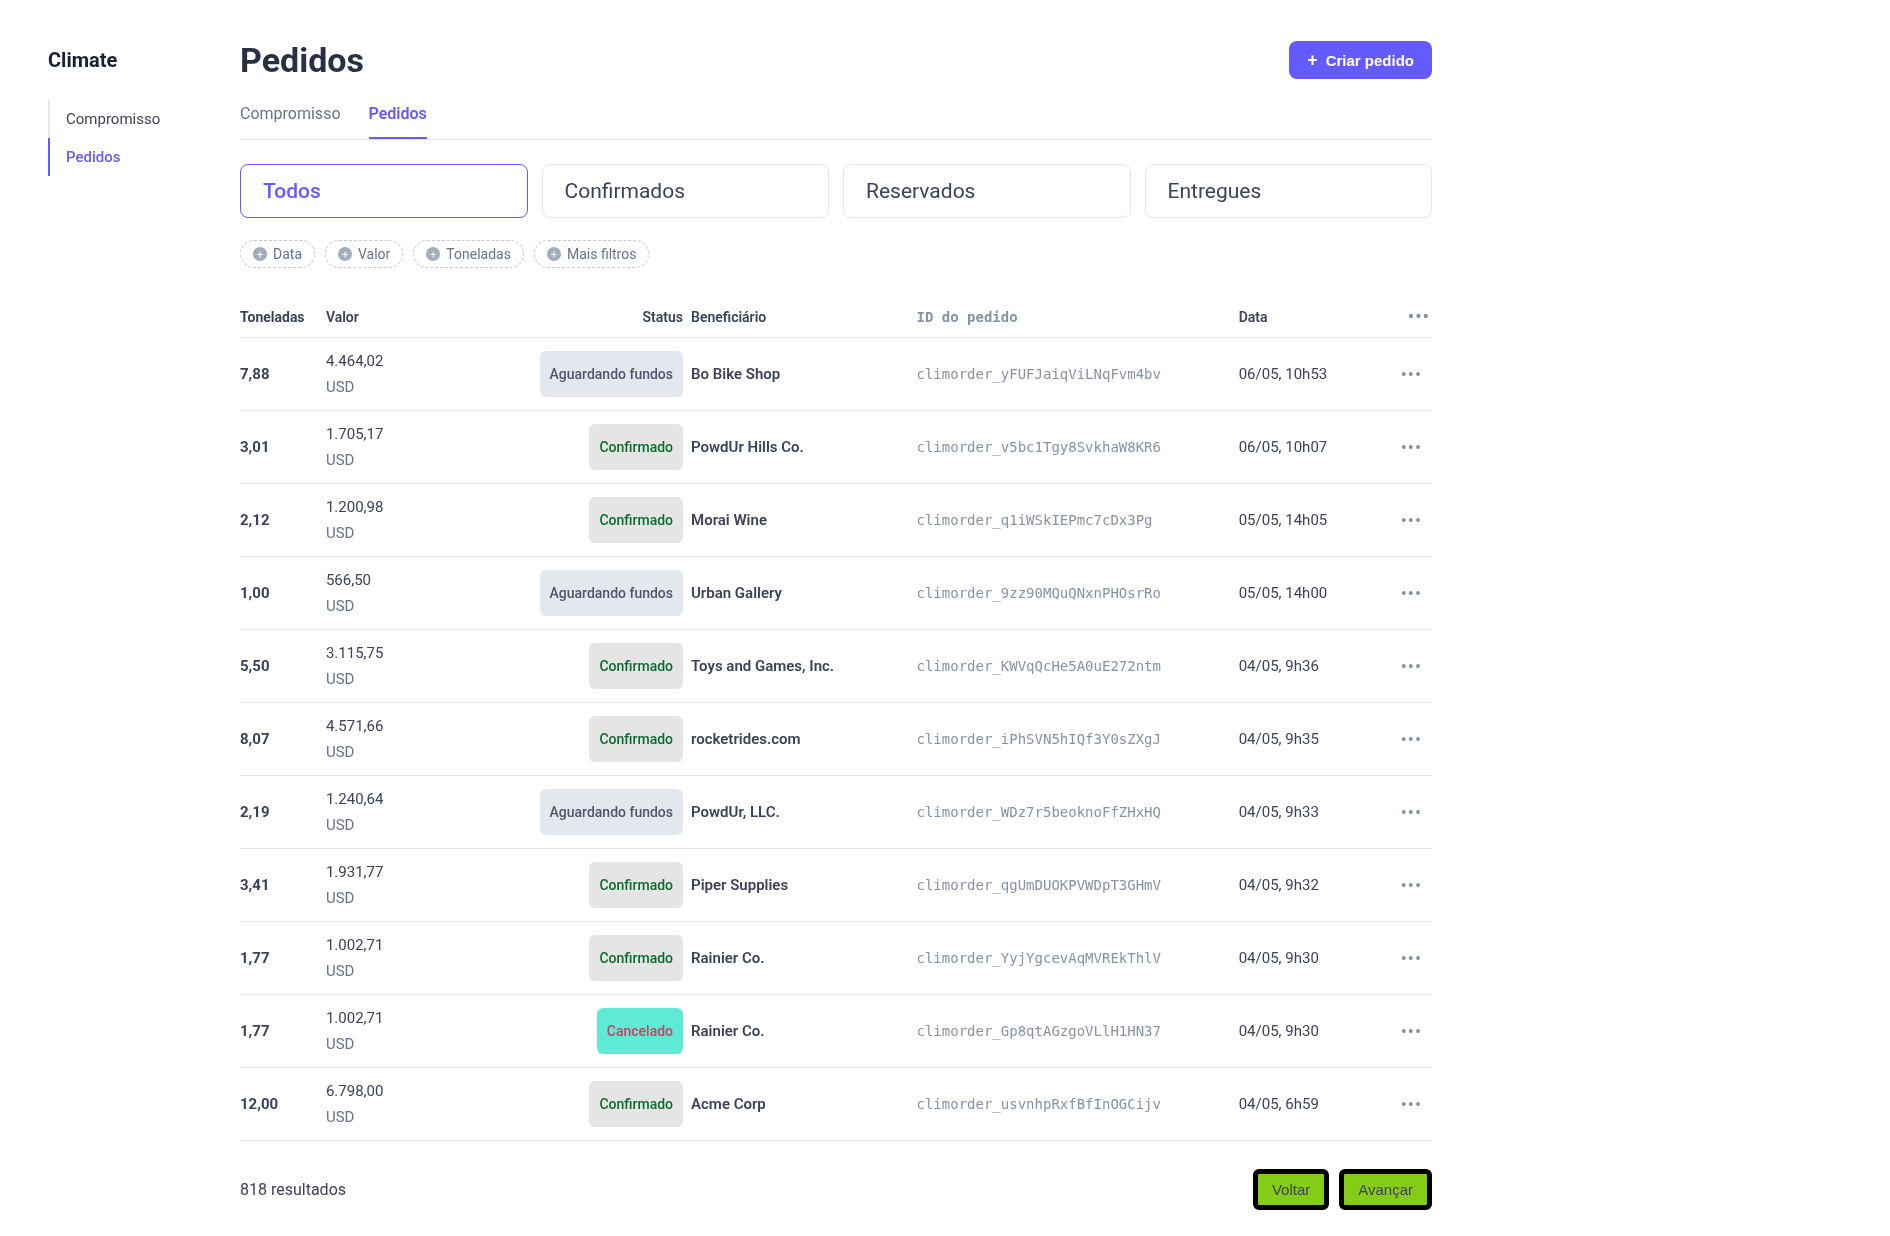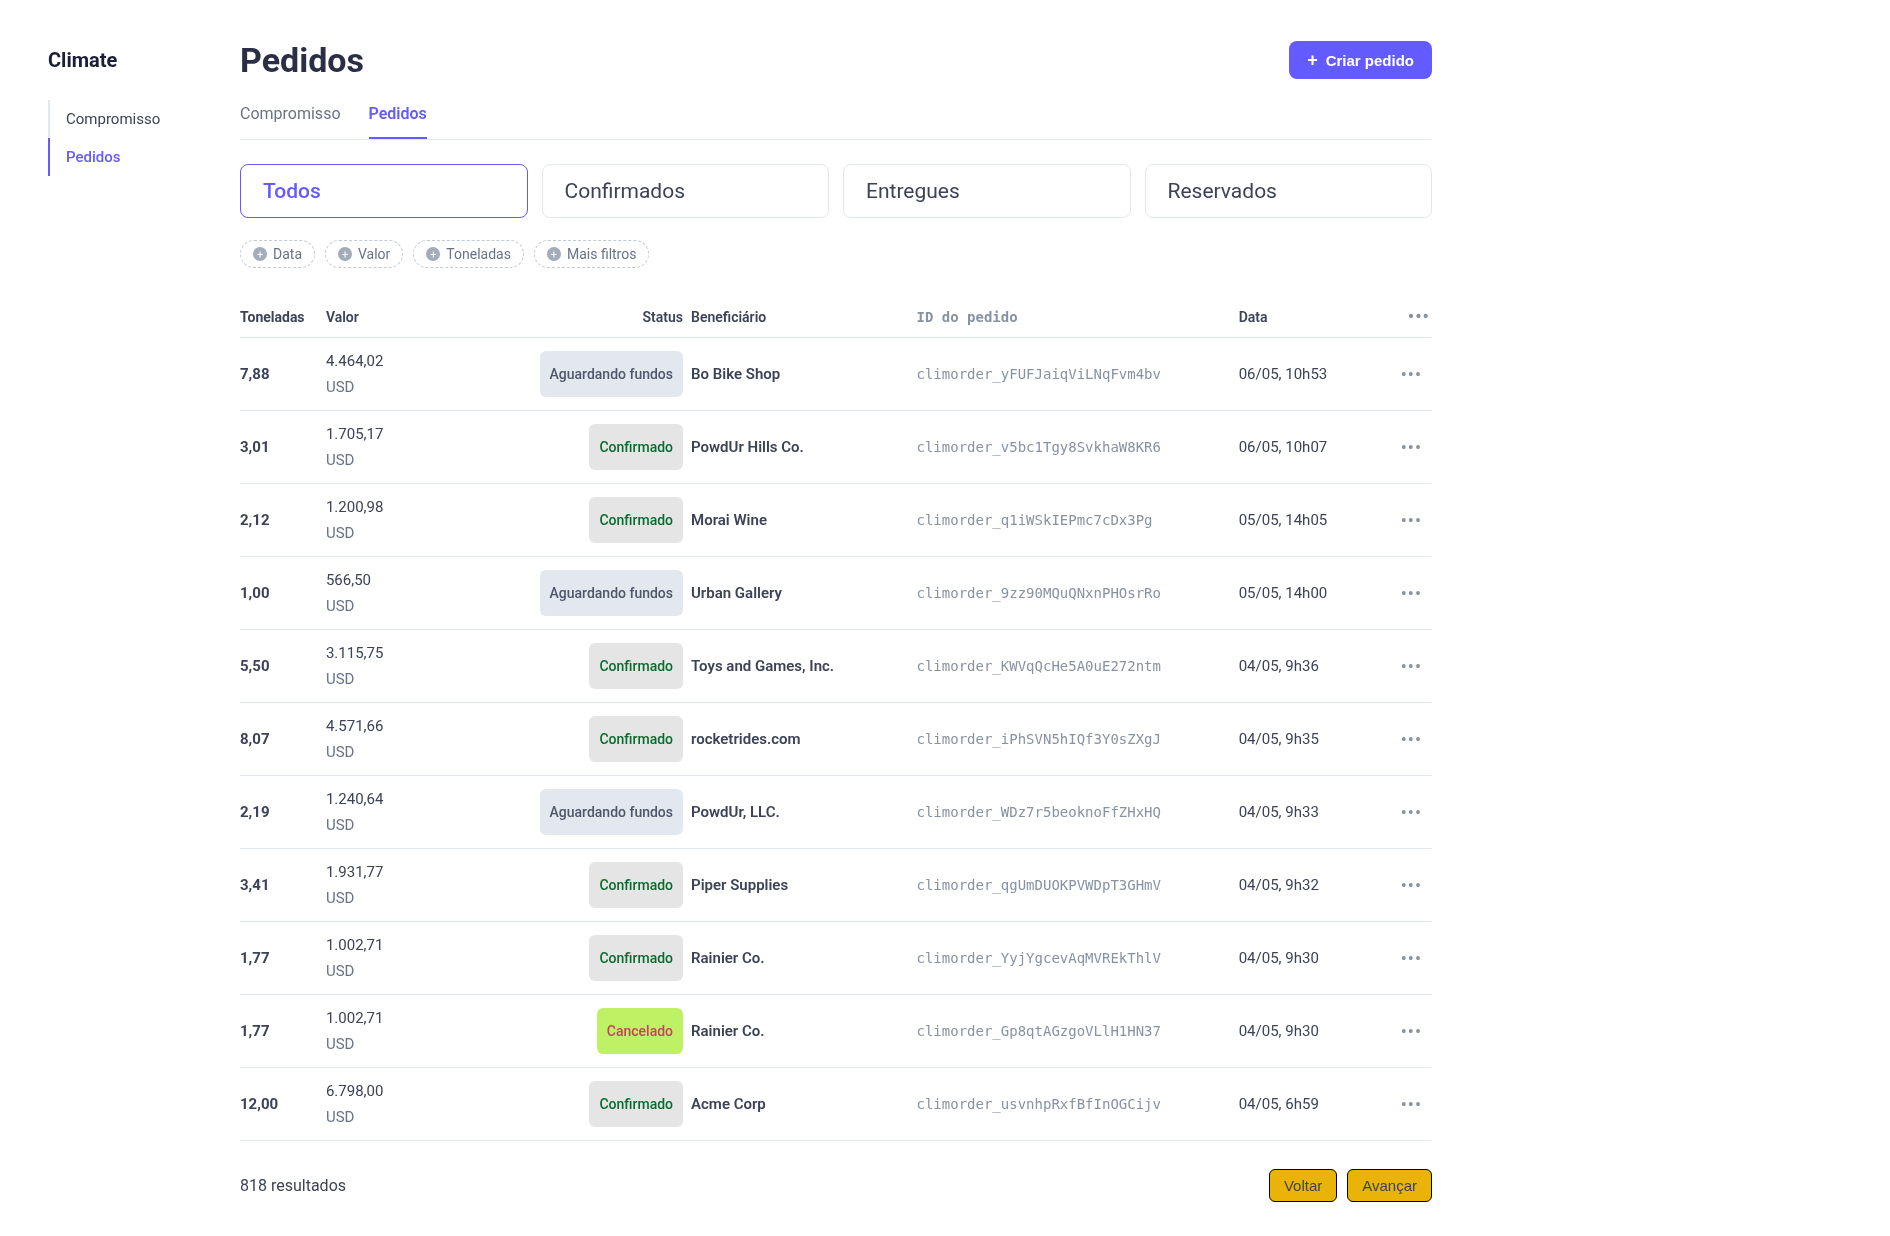--- a/index.html
+++ b/index.html
@@ -154,43 +154,43 @@
 .col-status { width: 180px; text-align: right; }
 .badge {
   display: inline-block;
   padding: 15px 10px;
   border-radius: 6px;
   font-size: 14px;
   font-weight: 500;
 }
 .badge-waiting { background: #e3e8ee; color: #4f566b; }
 .badge-confirmed { background: #e5e5e5; color: #0b6b2f; }
-.badge-cancelled { background: #bef264; color: #cd3d64; }
+.badge-cancelled { background: #5eead4; color: #cd3d64; }
 .col-ben { width: 210px; font-weight: 600; }
 .col-id { width: 300px; font-family: "SFMono-Regular", Consolas, monospace; color: #8792a2; font-size: 14px; }
 .col-date { width: 140px; color: #3c4257; }
 .col-actions { width: 40px; text-align: right; }
 .dots {
   color: #8792a2;
   font-size: 18px;
   cursor: pointer;
   letter-spacing: 1px;
   padding-right: 2px;
 }
 .footer {
   display: flex;
   justify-content: space-between;
   align-items: center;
   margin-top: 28px;
 }
 .results-count { color: #3c4257; font-size: 16px; }
 .pager { display: flex; gap: 10px; }
 .pager-btn {
-  border: 1px solid #000000;
-  background: #eab308;
+  border: 5px solid #000000;
+  background: #84cc16;
   border-radius: 6px;
   padding: 7px 14px;
   font-size: 15px;
   color: #3c4257;
   cursor: pointer;
 }
 </style>
 </head>
 <body>
 
@@ -211,22 +211,22 @@
     </button>
   </div>
 
   <div class="tabs" id="tabs">
       <div class="tab">Compromisso</div>
       <div class="tab active">Pedidos</div>
     </div>
   <div class="filter-cards" id="filter-cards">
       <div class="filter-card active">Todos</div>
       <div class="filter-card">Confirmados</div>
+      <div class="filter-card">Reservados</div>
       <div class="filter-card">Entregues</div>
-      <div class="filter-card">Reservados</div>
     </div>
   <div class="chips" id="chips">
       <div class="chip">
         <span class="chip-plus">+</span>
         <span>Data</span>
       </div>
       <div class="chip">
         <span class="chip-plus">+</span>
         <span>Valor</span>
       </div>

